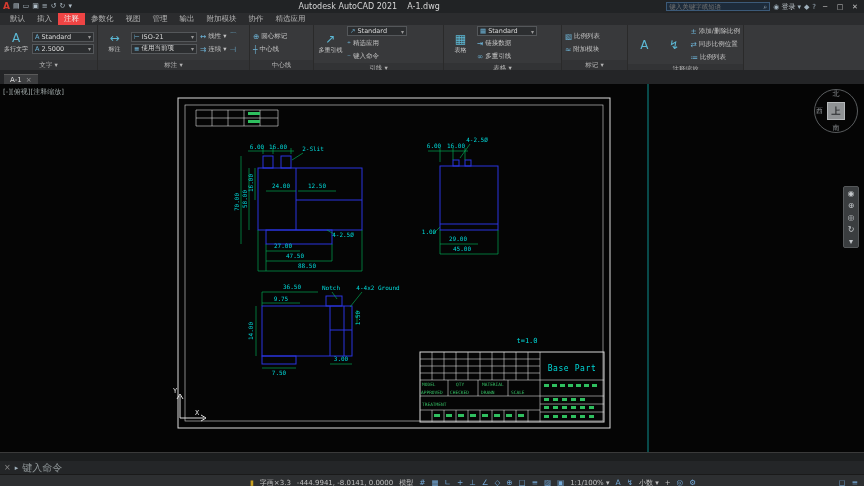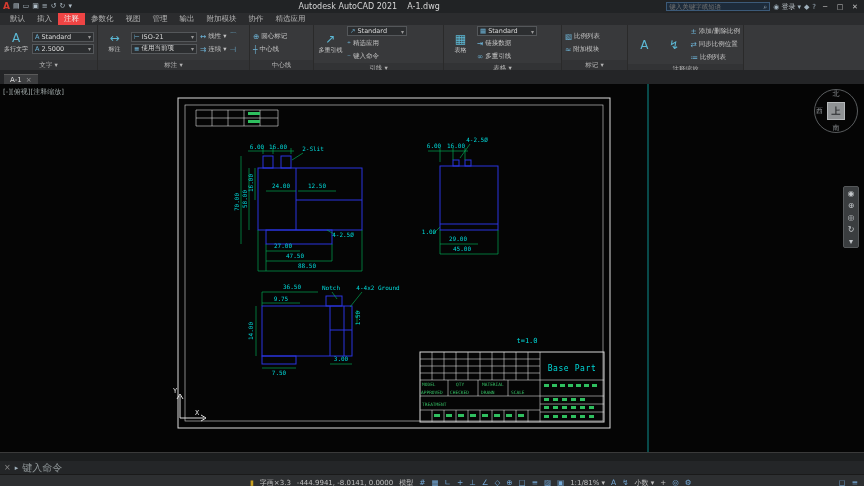--- a/index.html
+++ b/index.html
@@ -496,21 +496,21 @@
     <span class="sic">∟</span>
     <span class="sic">+</span>
     <span class="sic">⊥</span>
     <span class="sic">∠</span>
     <span class="sic">◇</span>
     <span class="sic">⊕</span>
     <span class="sic">□</span>
     <span class="sic">≡</span>
     <span class="sic">▨</span>
     <span class="sic">▣</span>
-    <span class="stx"><span>1:1/81%</span> ▾</span>
+    <span class="stx"><span>1:1/100%</span> ▾</span>
     <span class="sic">A</span>
     <span class="sic">↯</span>
     <span class="stx"><span>小数</span> ▾</span>
     <span class="stx">+</span>
     <span class="sic">◎</span>
     <span class="sic">⚙</span>
     <span class="sic push">▢</span>
     <span class="sic">≡</span>
   </div>
 

